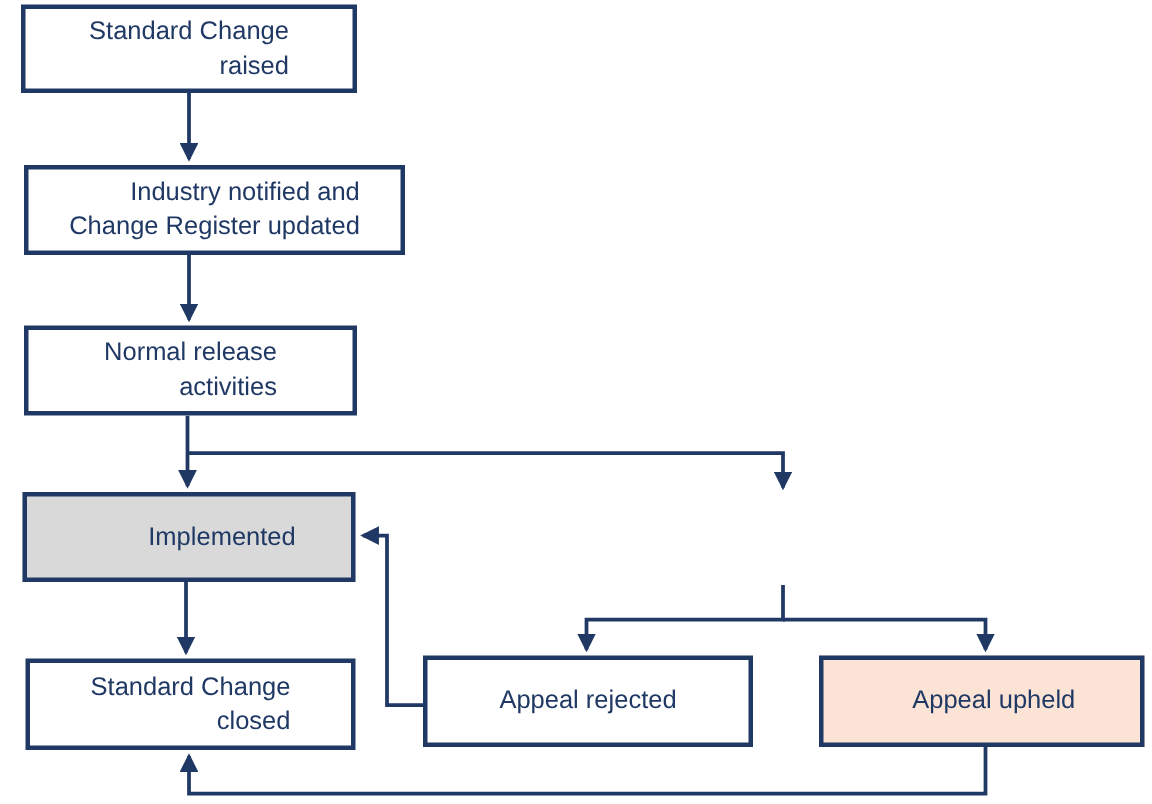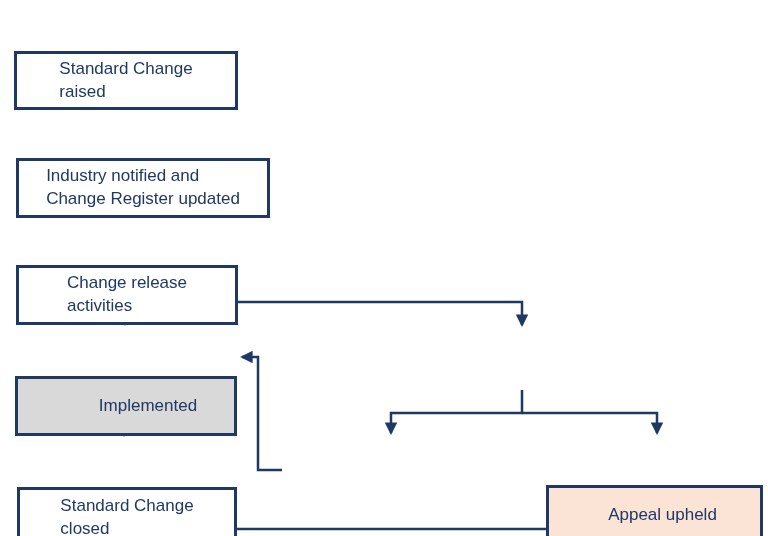--- a/index.html
+++ b/index.html
@@ -22,25 +22,24 @@
   }
 
   .node {
     position: absolute;
     background: #ffffff;
     border: 3px solid #1f3864;
     color: #1f3864;
     display: flex;
     align-items: center;
     justify-content: center;
-    text-align: left;
+    text-align: right;
     font-size: 17px;
     line-height: 1.35;
     white-space: pre-line;
-    margin-top: 48px;
   }
 
   #node-raised        { left: 14px;  top: 3px;   width: 224px; height: 59px; }
   #node-notified      { left: 16px;  top: 110px; width: 254px; height: 60px; font-size: 17px; }
   #node-release       { left: 16px;  top: 217px; width: 222px; height: 60px; }
   #node-implemented   { left: 15px;  top: 328px; width: 222px; height: 60px; background: #d9d9d9; padding-left: 44px; }
   #node-closed        { left: 17px;  top: 439px; width: 220px; height: 61px; }
   #node-appeal-raised { left: 412px; top: 329px; width: 220px; height: 61px; }
   #node-appeal-rejected { left: 282px; top: 437px; width: 220px; height: 61px; }
   #node-appeal-upheld   { left: 546px; top: 437px; width: 217px; height: 61px; background: #fbe3d6; padding-left: 16px; }
@@ -81,25 +80,26 @@
 
     <path class="edge" d="M657 498 L657 529 L126 529 L126 504" marker-end="url(#arrow)"></path>
   </svg>
 
   <div class="node" id="node-raised">Standard Change
 raised</div>
 
   <div class="node" id="node-notified">Industry notified and
 Change Register updated</div>
 
-  <div class="node" id="node-release">Change release
+  <div class="node" id="node-release">Normal release
 activities</div>
 
   <div class="node" id="node-implemented">Implemented</div>
 
   <div class="node" id="node-closed">Standard Change
 closed</div>
 
 
+  <div class="node" id="node-appeal-rejected">Appeal rejected</div>
 
   <div class="node" id="node-appeal-upheld">Appeal upheld</div>
 
 </div>
 
 </body></html>

